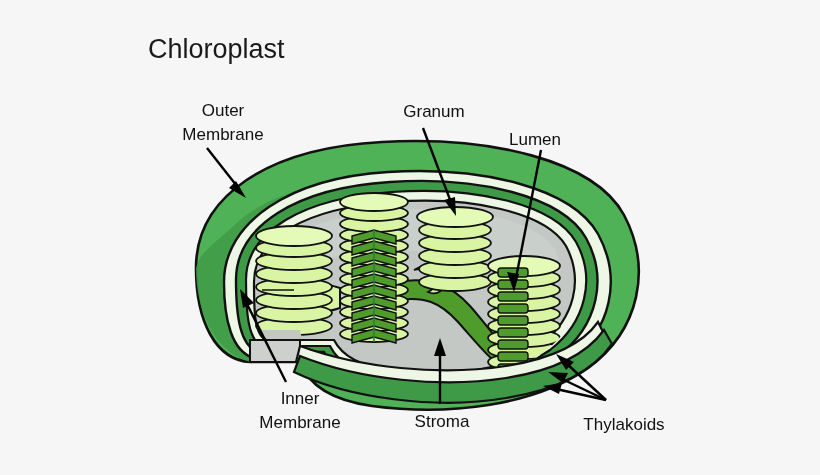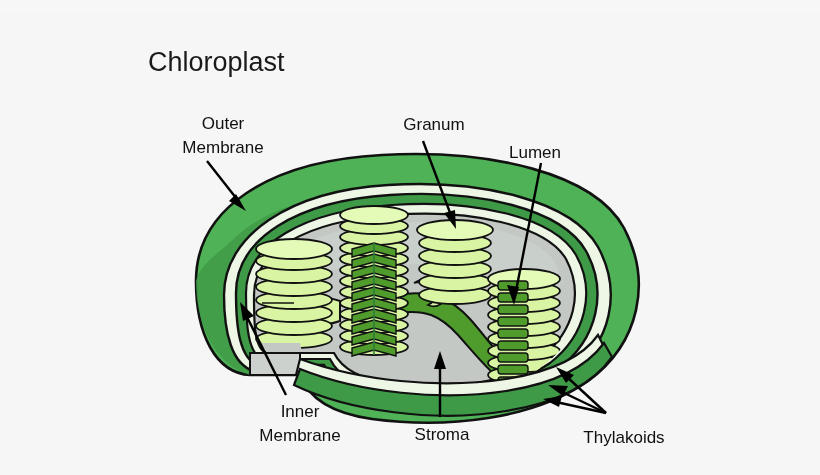--- a/index.html
+++ b/index.html
@@ -9,21 +9,21 @@
   }
   body {
     width: 820px;
     height: 475px;
     position: relative;
     overflow: hidden;
     font-family: "Liberation Sans", sans-serif;
   }
   #diagram-root {
     position: absolute;
-    left: 0; top: 13px;
+    left: 0; top: 0;
     width: 820px;
     height: 414px;
   }
   svg.figure {
     display: block;
     width: 820px;
     height: 475px;
   }
   .title-text {
     font-family: "Liberation Sans", sans-serif;

